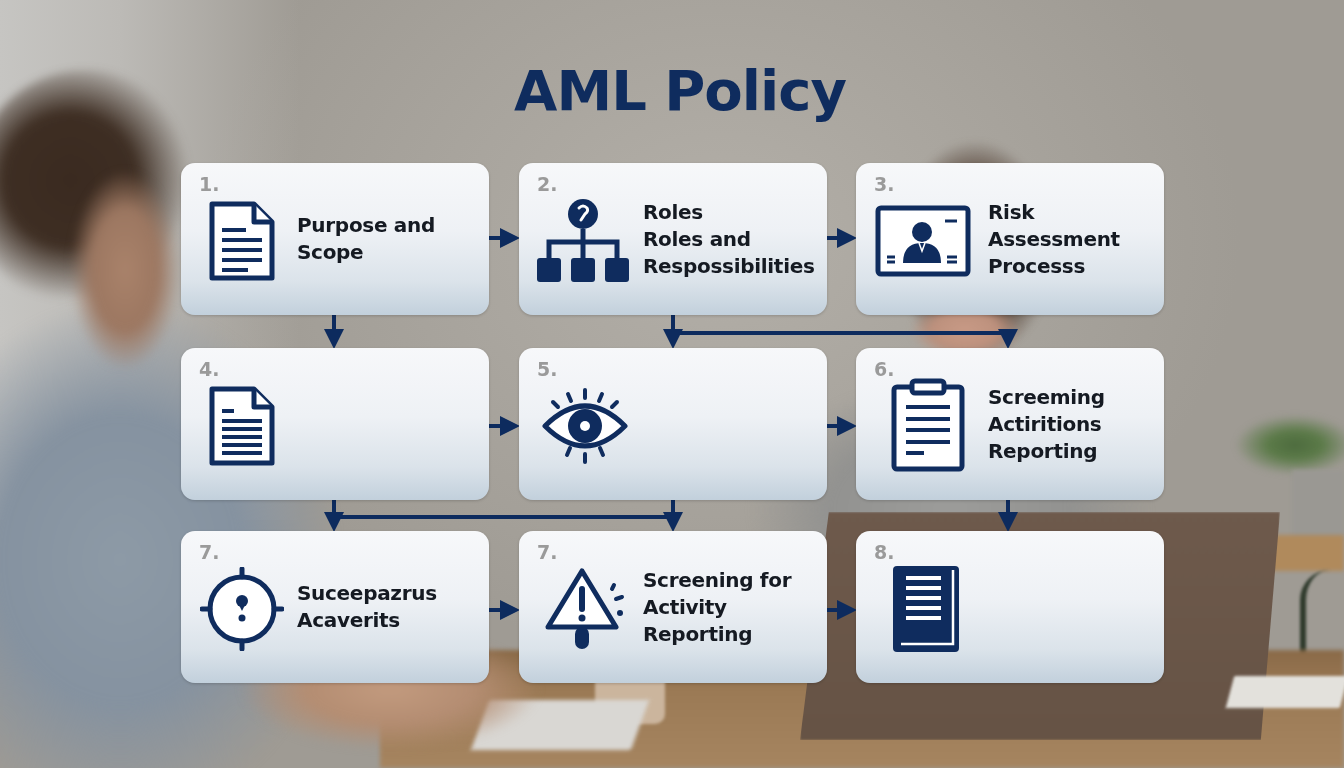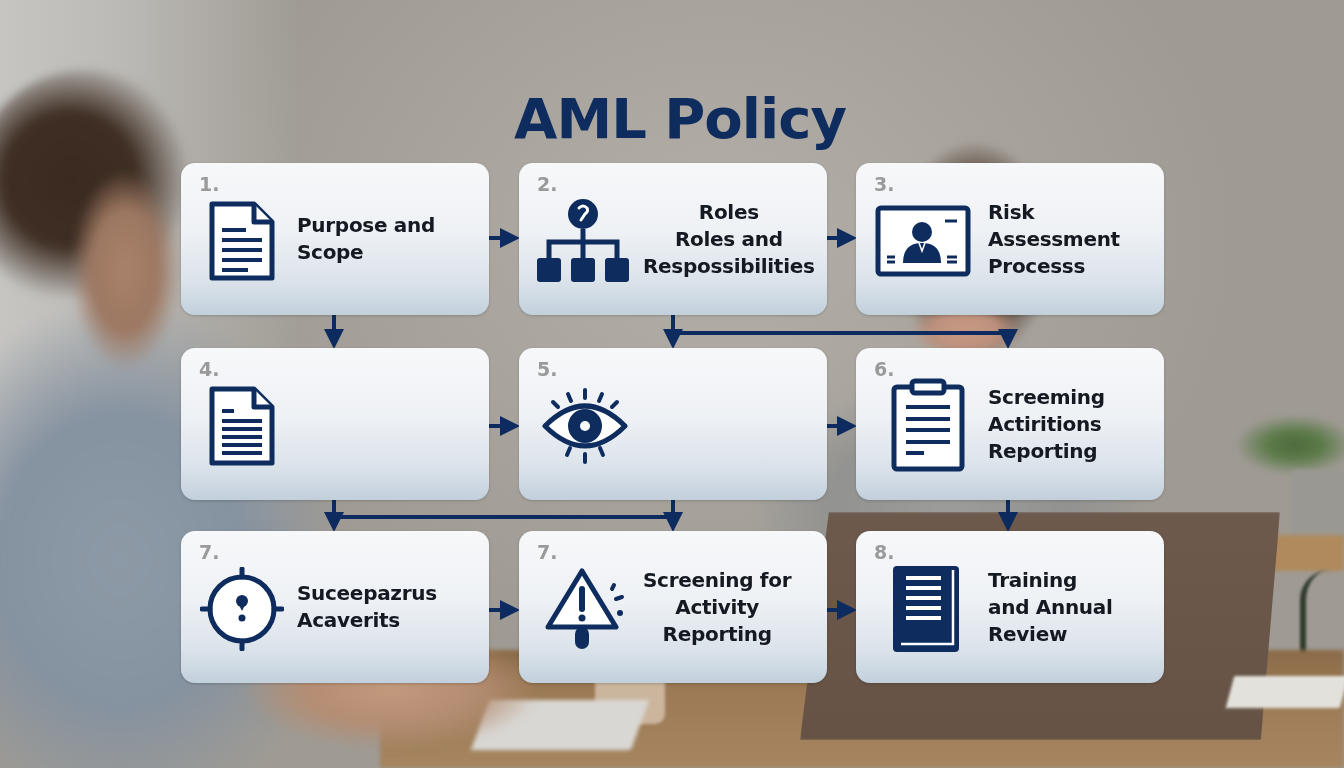--- a/index.html
+++ b/index.html
@@ -96,21 +96,20 @@
     background:#d9d7d3; filter:blur(2px); transform:skewX(-20deg);
   }
 
   
   .title {
     position:absolute; left:0; width:1344px; top:58px; text-align:center;
     padding-left:16px; box-sizing:border-box;
     font-family:"DejaVu Sans", "Liberation Sans", sans-serif;
     font-weight:bold; font-size:56px; letter-spacing:-1px;
     color:#0f2c5e;
-    margin-top:28px;
   }
 
   
   .card {
     position:absolute; width:308px; height:152px;
     border-radius:14px;
     background:linear-gradient(180deg, #f7f8fa 0%, #eef1f5 45%, #dbe3ea 78%, #c2d0dc 100%);
     box-shadow:0 1px 3px rgba(0,0,0,0.18);
     box-sizing:border-box;
   }
@@ -135,21 +134,21 @@
   .c1 { left:181px; top:163px; }
   .c2 { left:519px; top:163px; }
   .c3 { left:856px; top:163px; }
   .c4 { left:181px; top:348px; }
   .c5 { left:519px; top:348px; }
   .c6 { left:856px; top:348px; }
   .c7 { left:181px; top:531px; }
   .c8 { left:519px; top:531px; }
   .c9 { left:856px; top:531px; }
 
-  .c2 .label, .c5 .label, .c8 .label { left:124px;text-align:center; }
+  .c2 .label, .c5 .label, .c8 .label { left:124px; }
   .c3 .label, .c6 .label, .c9 .label { left:132px; }
 
   
   .connector { position:absolute; }
   .connector svg { display:block; overflow:visible; }
 </style>
 </head>
 <body>
 
 <div class="bg">
@@ -385,18 +384,13 @@
       <path d="M10 80 H62 V6" stroke="#fff" stroke-width="2.5" fill="none"></path>
       <g stroke="#fff" stroke-width="4">
         <line x1="15" y1="14" x2="50" y2="14"></line>
         <line x1="15" y1="24" x2="50" y2="24"></line>
         <line x1="15" y1="34" x2="50" y2="34"></line>
         <line x1="15" y1="44" x2="50" y2="44"></line>
         <line x1="15" y1="54" x2="50" y2="54"></line>
       </g>
     </svg>
   </div>
-  <div class="label">
-      <span>Training
-and Annual
-Review</span>
-    </div>
 </div>
 
 </body></html>

